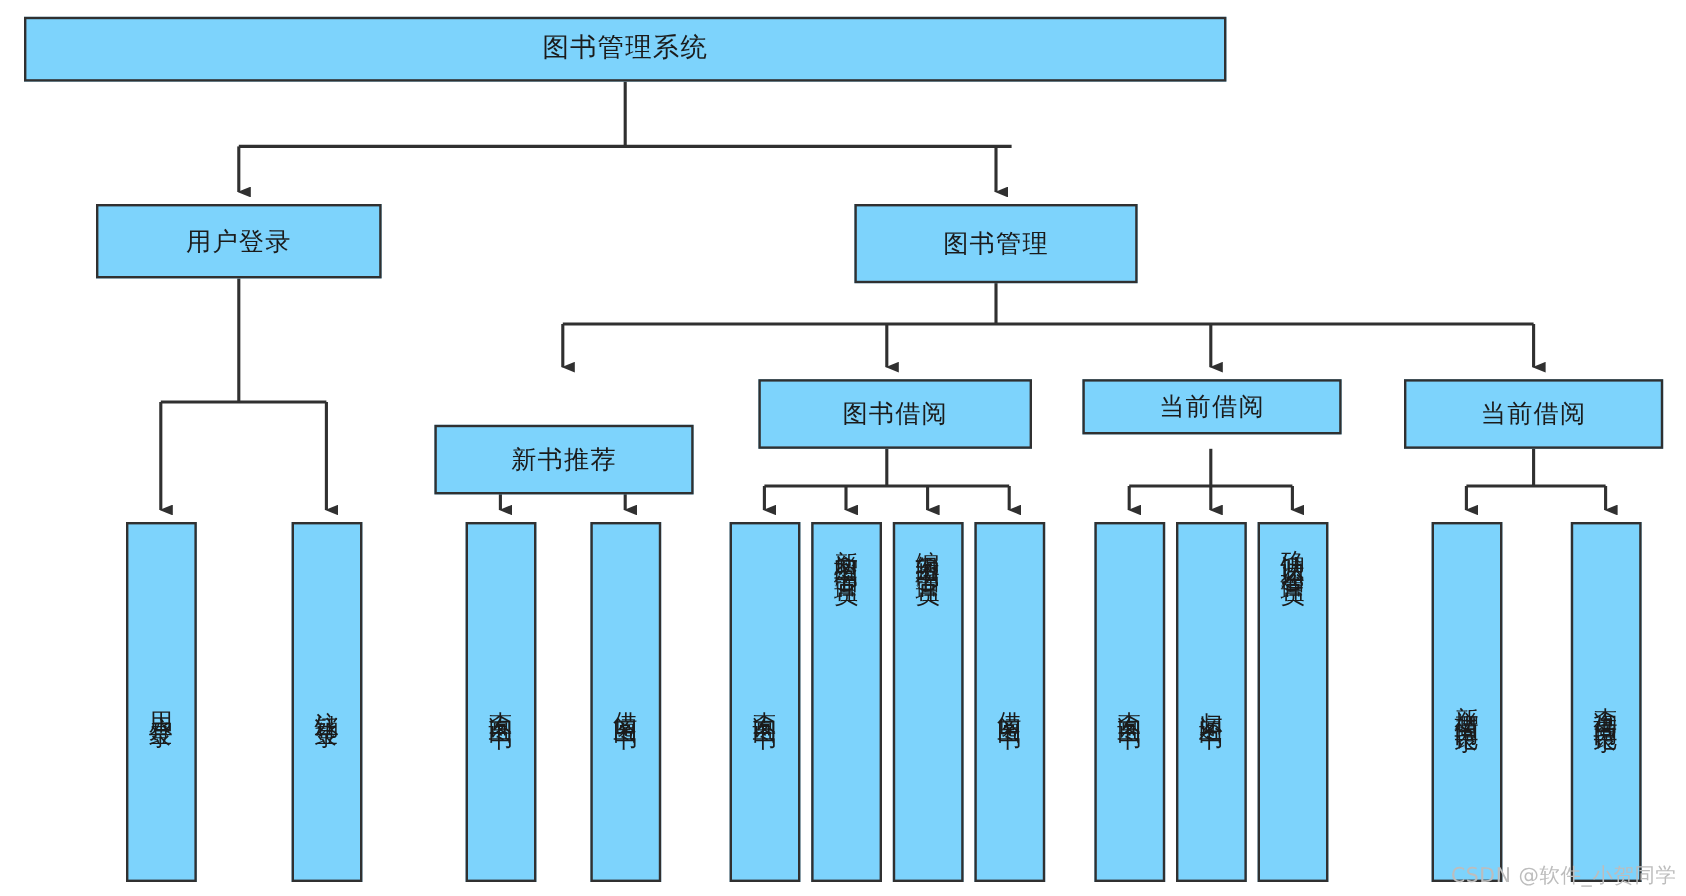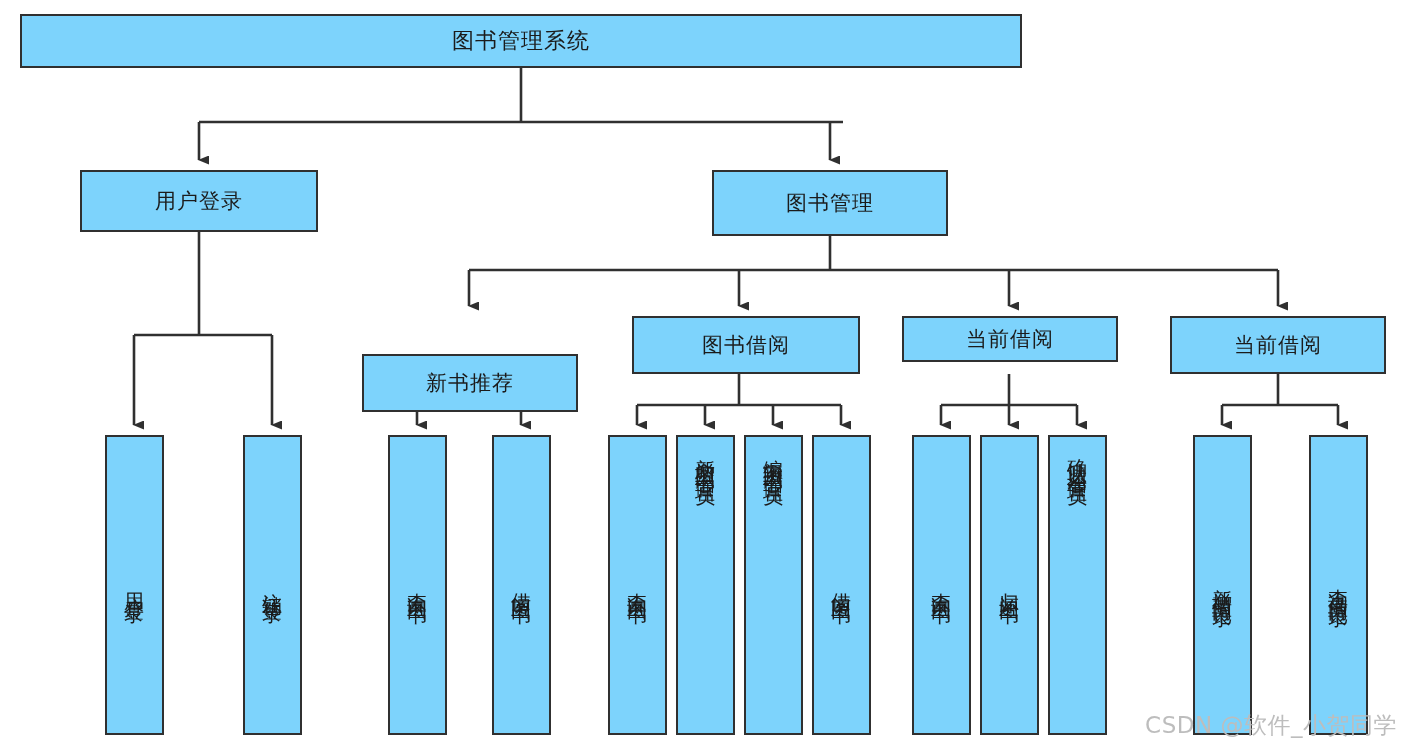--- a/index.html
+++ b/index.html
@@ -67,21 +67,21 @@
   }
   
   .node.vert.centered {
     align-items: center;
     padding-top: 0;
   }
   .watermark {
     position: absolute;
     right: 8px;
     bottom: 6px;
-    font-size: 23px;
+    font-size: 17px;
     color: #bdbdbd;
     letter-spacing: 0.5px;
     z-index: 5;
     white-space: nowrap;
   }
 </style>
 </head>
 <body>
 
 <div id="canvas">

